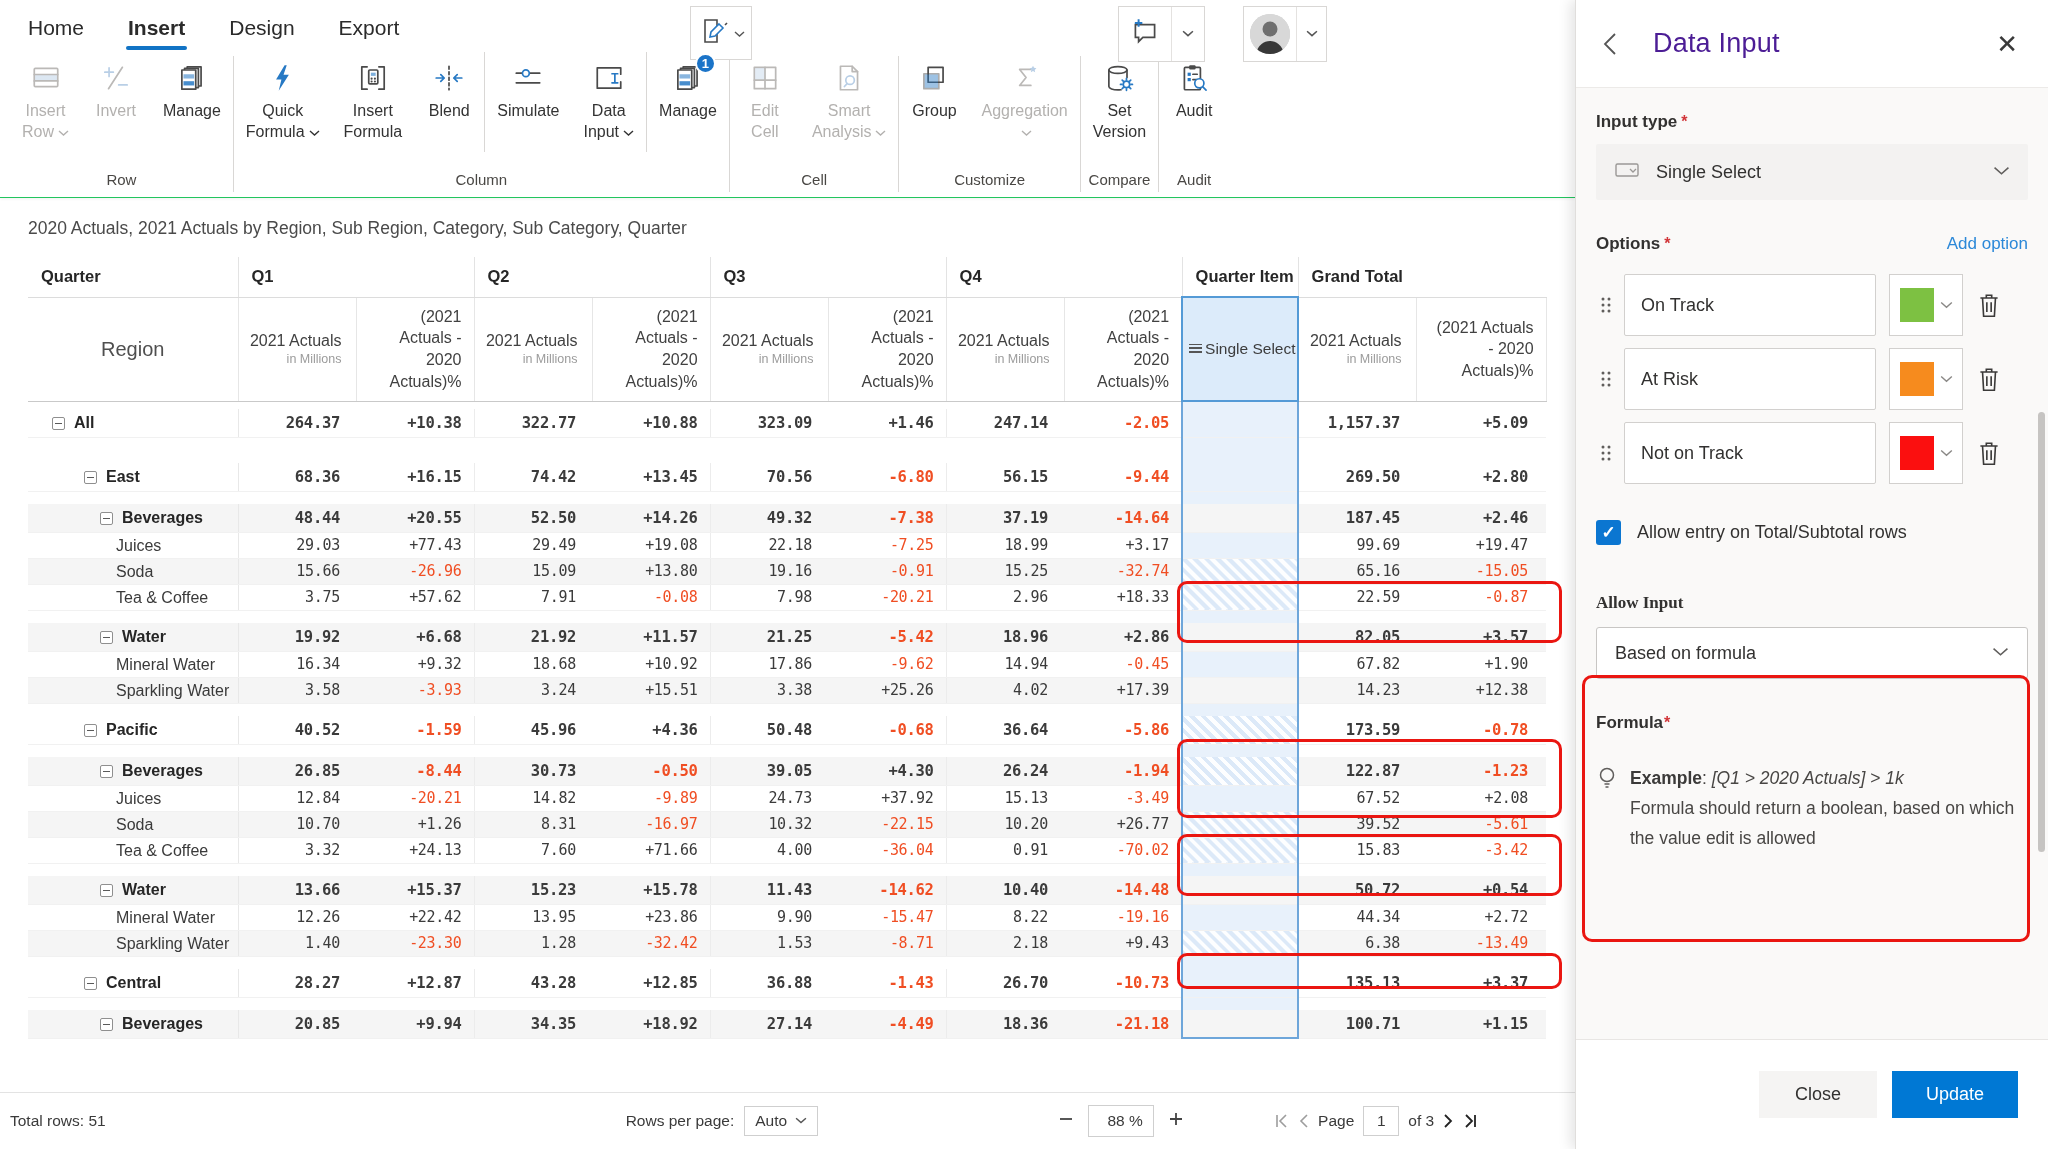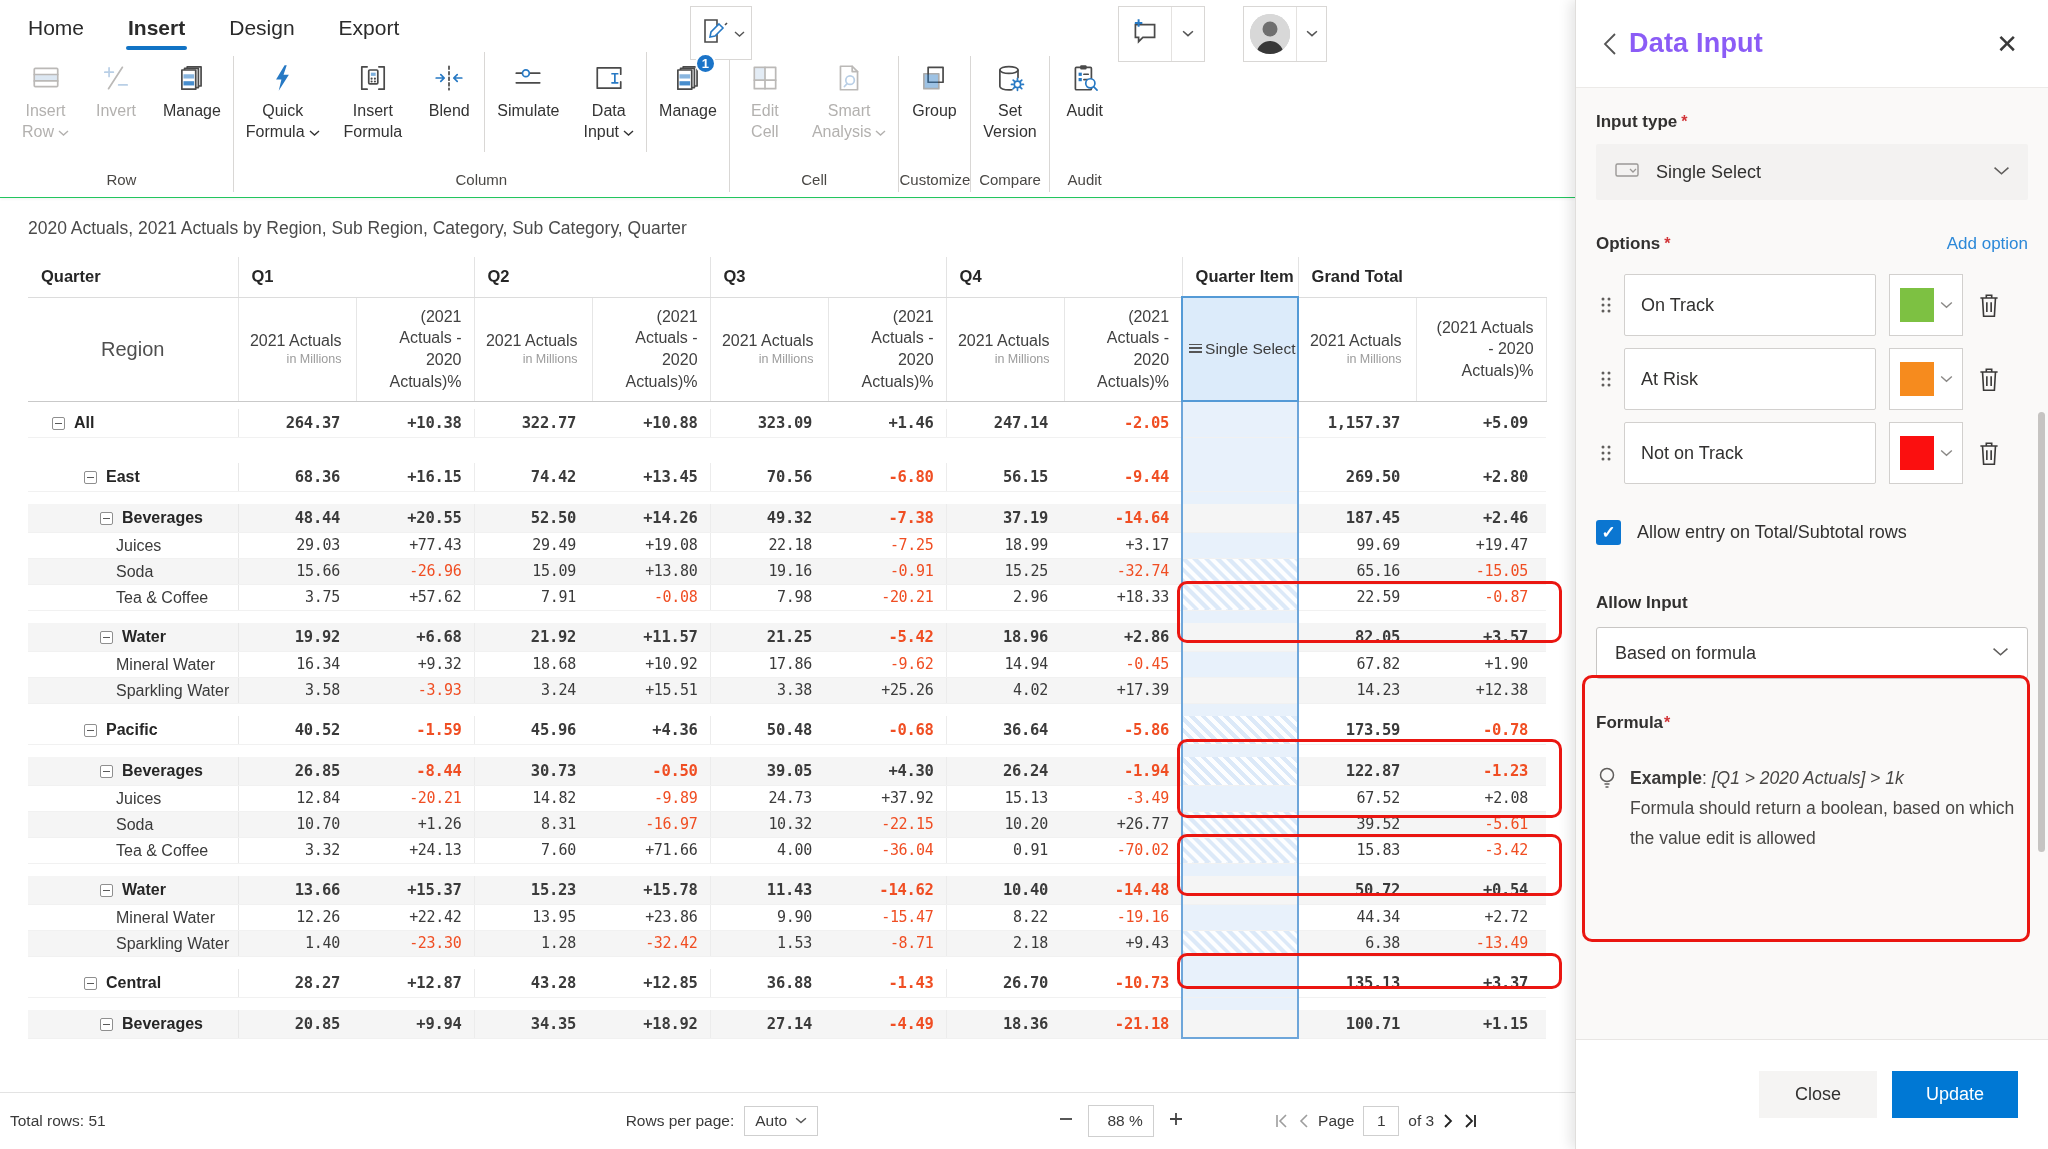--- a/index.html
+++ b/index.html
@@ -91,21 +91,21 @@
   .pager { margin-left:90px; display:flex; align-items:center; gap:9px; }
   .pgbtn { display:flex; align-items:center; }
   .pgbtn.dis svg path { stroke:#9d9d9d; }
   .pinput { border:1px solid #cfcfcf; width:36px; height:30px; display:flex; align-items:center; justify-content:center; }
 
   
   .panel { position:absolute; right:0; top:0; width:473px; height:1149px; background:#faf9f8;
      border-left:1px solid #e0dedc; box-shadow:-5px 0 12px rgba(0,0,0,.10); }
   .phead { height:88px; background:#fff; border-bottom:1px solid #eceae8; display:flex; align-items:center; }
   .pback { margin-left:26px; display:flex; cursor:pointer; }
-  .ptitle { margin-left:12px; font-size:27px; color:#8b5cf6; font-weight:700; letter-spacing:.2px; }
+  .ptitle { margin-left:36px; font-size:27px; color:#4c1d95; font-weight:400; letter-spacing:.2px; }
   .pclose { margin-left:auto; margin-right:30px; font-size:26px; color:#3a3a3a; cursor:pointer; line-height:1; }
   .pbody { position:relative; padding:0 20px; height:951px; }
   .plabel { font-size:17px; font-weight:bold; color:#323130; }
   .req { color:#d13438; font-weight:bold; margin-left:4px; }
   .ddgray { margin-top:12px; height:56px; background:#f3f2f1; border-radius:2px; display:flex; align-items:center;
      padding:0 18px; cursor:pointer; }
   .ddgray .txt { margin-left:16px; font-size:18px; color:#323130; }
   .optheadrow { margin-top:34px; display:flex; align-items:center; justify-content:space-between; }
   .addopt { color:#2b88d8; font-size:17px; cursor:pointer; }
   .optlist { margin-top:20px; display:flex; flex-direction:column; gap:12px; }
@@ -114,21 +114,21 @@
   .optinput { margin-left:8px; width:252px; height:62px; background:#fff; border:1px solid #d2d0ce; border-radius:2px;
      font-size:18px; color:#323130; padding-left:16px; font-family:"Liberation Sans",sans-serif; }
   .swatch { margin-left:13px; width:74px; height:62px; background:#fff; border:1px solid #d2d0ce; display:flex;
      align-items:center; justify-content:center; gap:6px; cursor:pointer; }
   .swatch .sq { width:34px; height:34px; }
   .trash { margin-left:13px; cursor:pointer; display:flex; }
   .chkrow { margin-top:36px; display:flex; align-items:center; gap:16px; }
   .chkbox { width:25px; height:25px; background:#0b76d1; border-radius:3px; color:#fff; font-size:17px; font-weight:bold;
      display:flex; align-items:center; justify-content:center; cursor:pointer; }
   .chklabel { font-size:18px; color:#323130; }
-  .allowlbl { margin-top:48px; }
+  .allowlbl { margin-top:48px;font-family:Liberation Serif, serif; }
   .ddwhite { margin-top:14px; height:52px; background:#fff; border:1px solid #c8c6c4; border-radius:3px;
      display:flex; align-items:center; padding:0 18px; cursor:pointer; }
   .ddwhite .txt { font-size:18px; color:#323130; }
   .dd-chev { margin-left:auto; }
   .formulalbl { margin-top:34px; }
   .ftext { margin-top:14px; height:185px; background:#fff; border:1px solid #d2d0ce; padding:14px 16px;
      font-size:17.5px; line-height:33px; word-wrap:break-word; cursor:text; }
   .fblue { color:#2b7bd0; } .fdark { color:#454545; } .fgreen { color:#107c10; }
   .example { margin-top:30px; display:flex; gap:12px; }
   .exbody { font-size:17.5px; color:#484644; line-height:30px; width:400px; }
@@ -393,20 +393,34 @@
               <div class="rsec">
                 <div class="rbtn">
                   <div class="ricon">
                     <svg width="32" height="32" viewBox="0 0 30 30" fill="none" stroke-width="1.6" stroke-linecap="round" stroke-linejoin="round">
                       <rect x="9.5" y="5" width="14" height="14" stroke="#4a4a4a"></rect>
                       <rect x="5.5" y="11" width="14" height="14" fill="#2779c4" opacity=".45" stroke="#4a4a4a"></rect>
                     </svg>
                   </div>
                   <div class="rlines">
                     <div class="rline"><span>Group</span></div>
+                  </div>
+                </div>
+                <div class="rbtn disabled">
+                  <div class="ricon">
+                    <svg width="32" height="32" viewBox="0 0 30 30" fill="none" stroke-width="1.6" stroke-linecap="round" stroke-linejoin="round">
+                      <path d="M10 7h10.5M10 7l6 7.5L10 22M10 22h10.5" stroke="#bbb9b7"></path>
+                      <path d="M22.5 3.5l1 2 2.2.3-1.6 1.6.4 2.2-2-1.1-2 1.1.4-2.2-1.6-1.6 2.2-.3 1-2z" fill="#b9cfe6" stroke="none"></path>
+                    </svg>
+                  </div>
+                  <div class="rlines">
+                    <div class="rline"><span>Aggregation</span></div>
+                    <div class="rline"><span></span><svg style="margin-left:4px" width="11" height="7" viewBox="0 0 11 7" fill="none">
+                        <path d="M1 1l4.5 4L10 1" stroke="currentColor" stroke-width="1.4"></path>
+                      </svg></div>
                   </div>
                 </div>
               </div>
             </div>
             <div class="rlabel">Customize</div>
           </div>
           <div class="vdiv full"></div>
           <div class="rgroup">
             <div class="rsecs">
               <div class="rsec">

